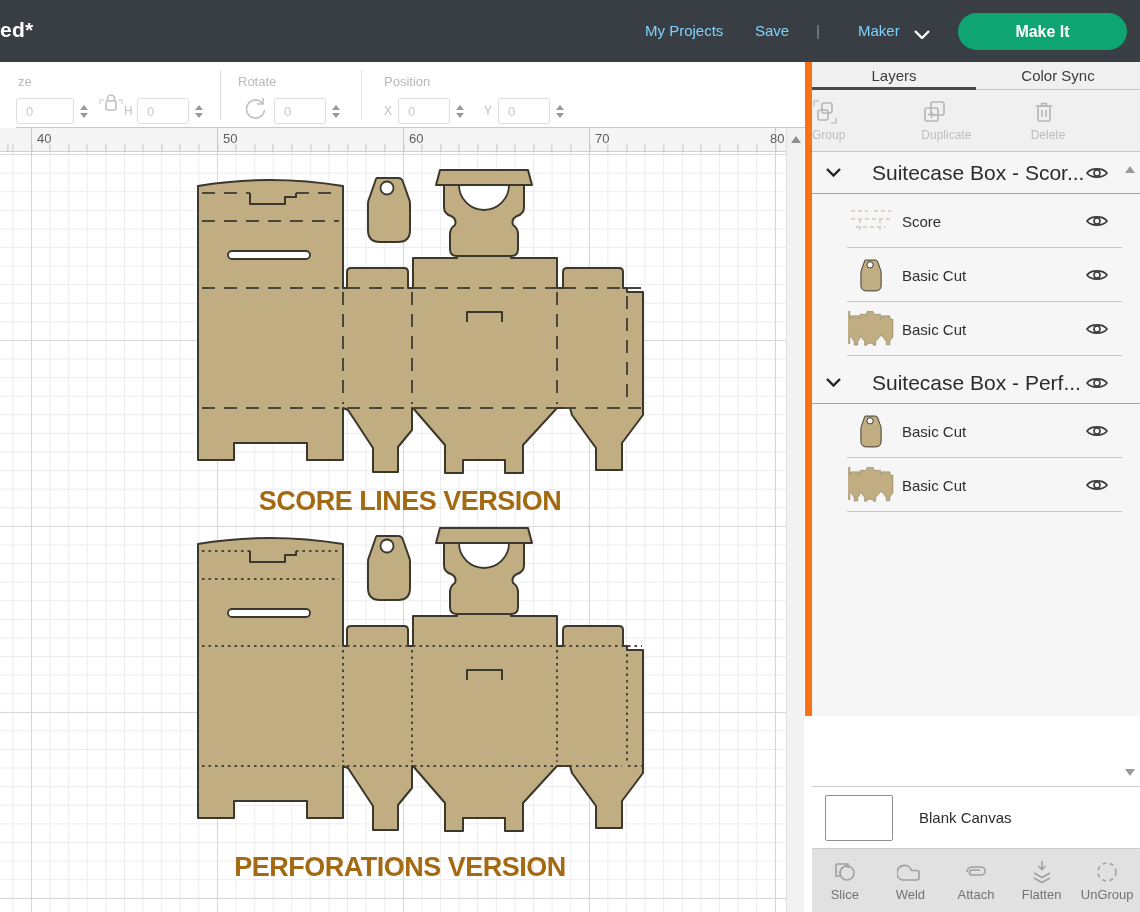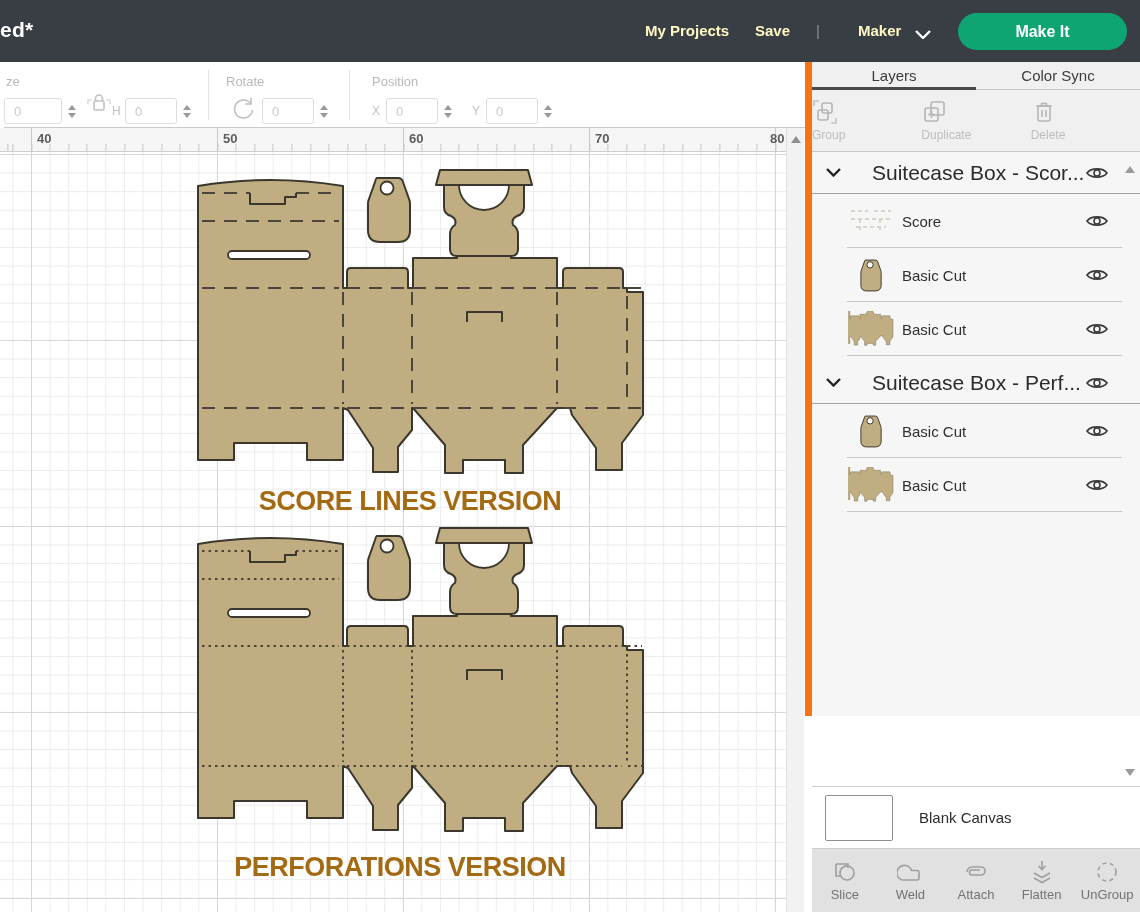--- a/index.html
+++ b/index.html
@@ -9,43 +9,43 @@
     --caption-brown:#a46a12;
     --outline-dark:#3b372c;
   }
   *{margin:0;padding:0;box-sizing:border-box;}
   body{font-family:"Liberation Sans",sans-serif;background:#fff;}
   .app{position:relative;width:1140px;height:912px;overflow:hidden;background:#fff;}
 
   
   .header{position:absolute;left:0;top:0;width:1140px;height:62px;background:var(--header-bg);}
   .doc-title{position:absolute;left:0px;top:18px;color:#fff;font-size:21px;font-weight:700;letter-spacing:.2px;}
-  .nav-item{position:absolute;top:22px;color:#fef9c3;font-size:15px;font-weight:700;cursor:pointer;}
+  .nav-item{position:absolute;top:22px;color:#7dd3fc;font-size:15px;font-weight:400;cursor:pointer;}
   .nav-myprojects{left:645px;}
   .nav-save{left:755px;}
   .nav-divider{left:816px;color:#8b9096;font-weight:400;}
   .nav-machine{left:858px;display:flex;align-items:flex-end;gap:14px;}
   .make-btn{position:absolute;left:958px;top:13px;width:169px;height:37px;border:none;border-radius:19px;
     background:var(--accent-green);color:#fff;font-size:16px;font-weight:700;font-family:inherit;cursor:pointer;}
 
   
-  .toolbar{position:absolute;left:4px;top:62px;width:957px;height:66px;background:#fff;border-bottom:1px solid #c9c9c9;}
+  .toolbar{position:absolute;left:16px;top:62px;width:957px;height:66px;background:#fff;border-bottom:1px solid #c9c9c9;}
   .tb-label{position:absolute;font-size:13px;color:#b9b9b9;}
   .tb-sublabel{position:absolute;font-size:12px;color:#c2c2c2;}
   .num-field{position:absolute;width:52px;height:26px;border:1px solid #dedede;border-radius:3px;
     font-size:13px;color:#c9c9c9;padding-left:9px;background:#fff;font-family:inherit;}
   .stepper{position:absolute;width:11px;height:22px;display:flex;flex-direction:column;justify-content:center;gap:3px;align-items:center;cursor:pointer;}
   .stepper .up{width:0;height:0;border-left:4px solid transparent;border-right:4px solid transparent;border-bottom:5px solid #9a9a9a;}
   .stepper .dn{width:0;height:0;border-left:4px solid transparent;border-right:4px solid transparent;border-top:5px solid #9a9a9a;}
   .tb-div{position:absolute;top:8px;width:1px;height:50px;background:#e2e2e2;}
 
   
   .ruler{position:absolute;left:0;top:128px;width:786px;height:24px;background:#f5f5f5;border-bottom:1px solid #cfcfcf;
     background-image:repeating-linear-gradient(90deg,#c9c9c9 0 1px,transparent 1px 186px);
-    background-position:31px 0;font-weight:bold;}
+    background-position:31px 0;}
   .ruler-ticks{position:absolute;left:0;bottom:0;width:100%;height:7px;
     background-image:repeating-linear-gradient(90deg,#c4c4c4 0 1px,transparent 1px 18.6px);
     background-position:12.4px 0;}
   .ruler-num{position:absolute;top:3px;font-size:13px;color:#5d5d5d;}
 
   
   .canvas{position:absolute;left:0;top:152px;width:786px;height:760px;background-color:#fff;
     background-image:
       linear-gradient(90deg,#d7d7d7 1px,transparent 1px),
       linear-gradient(#d7d7d7 1px,transparent 1px),

